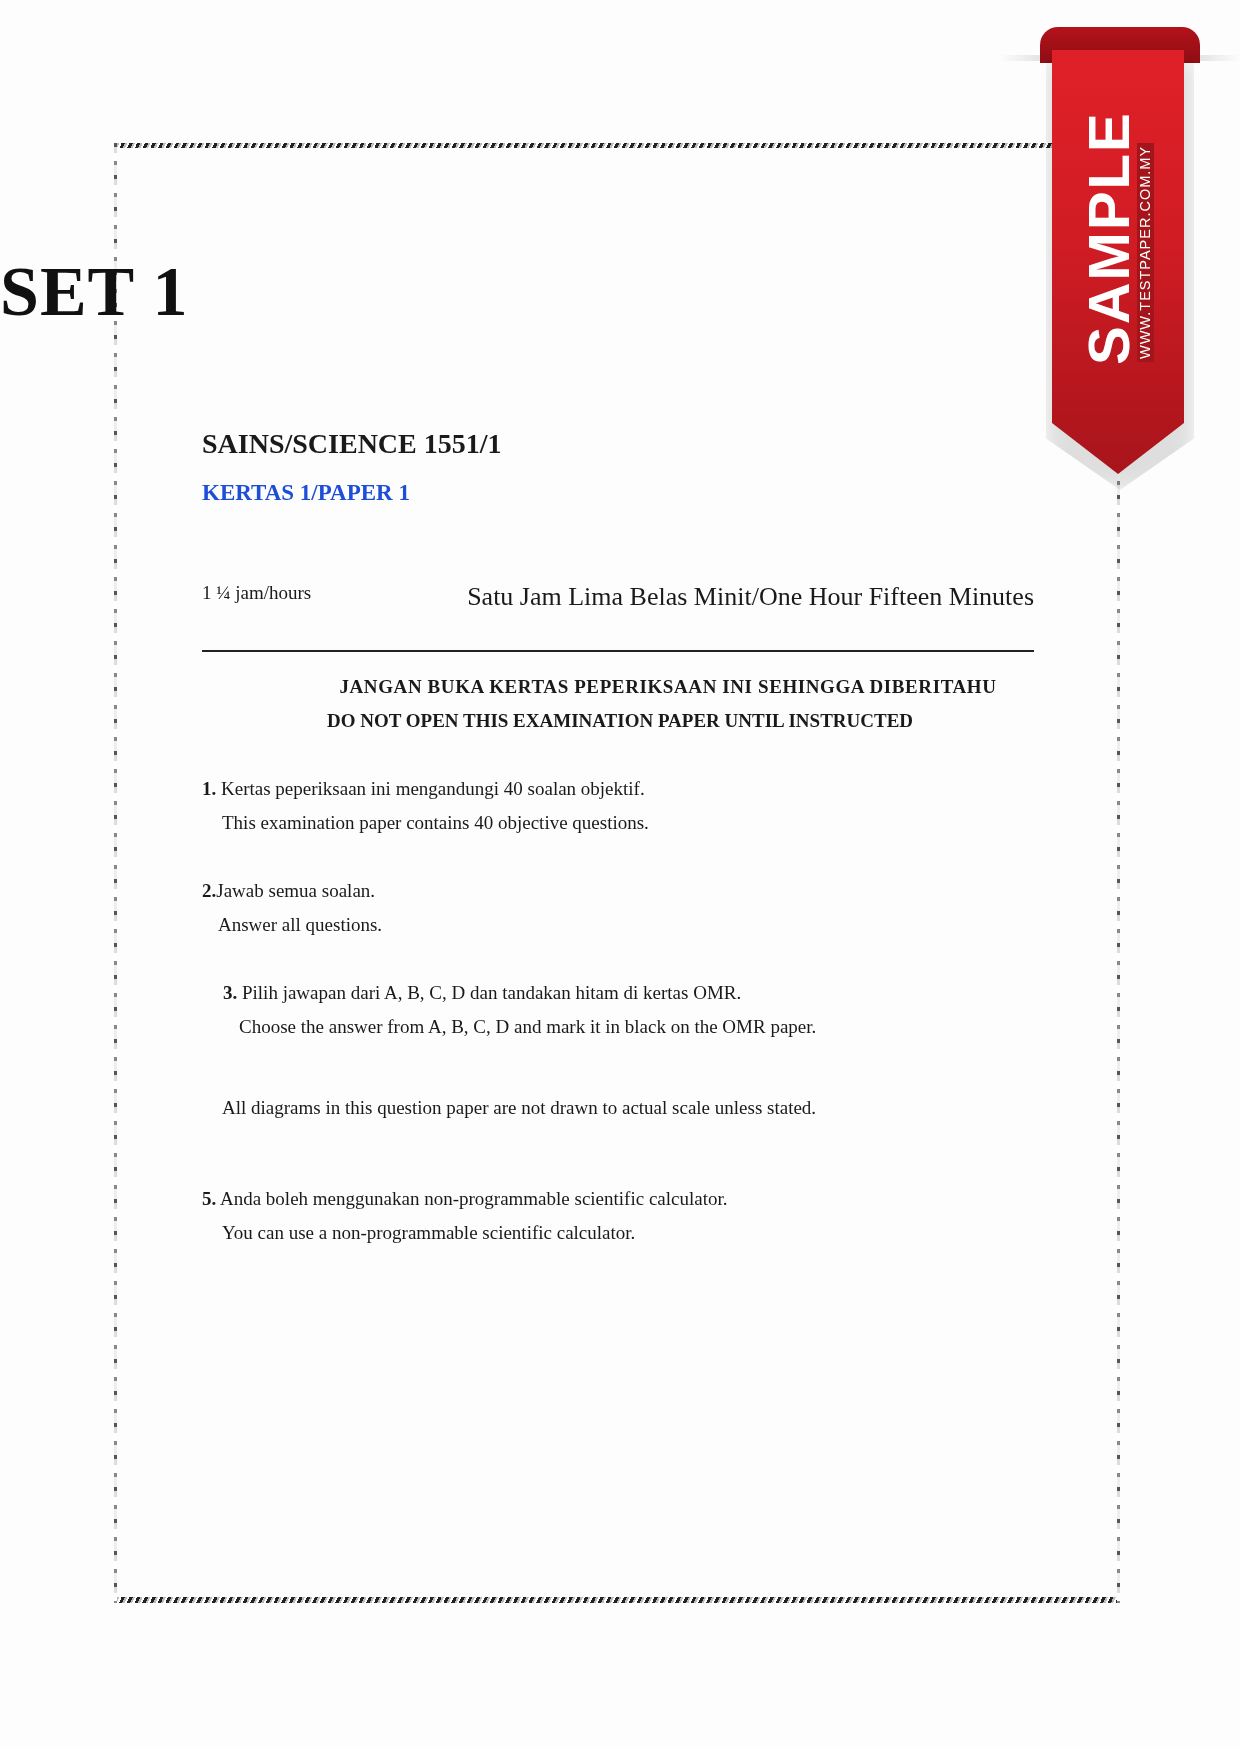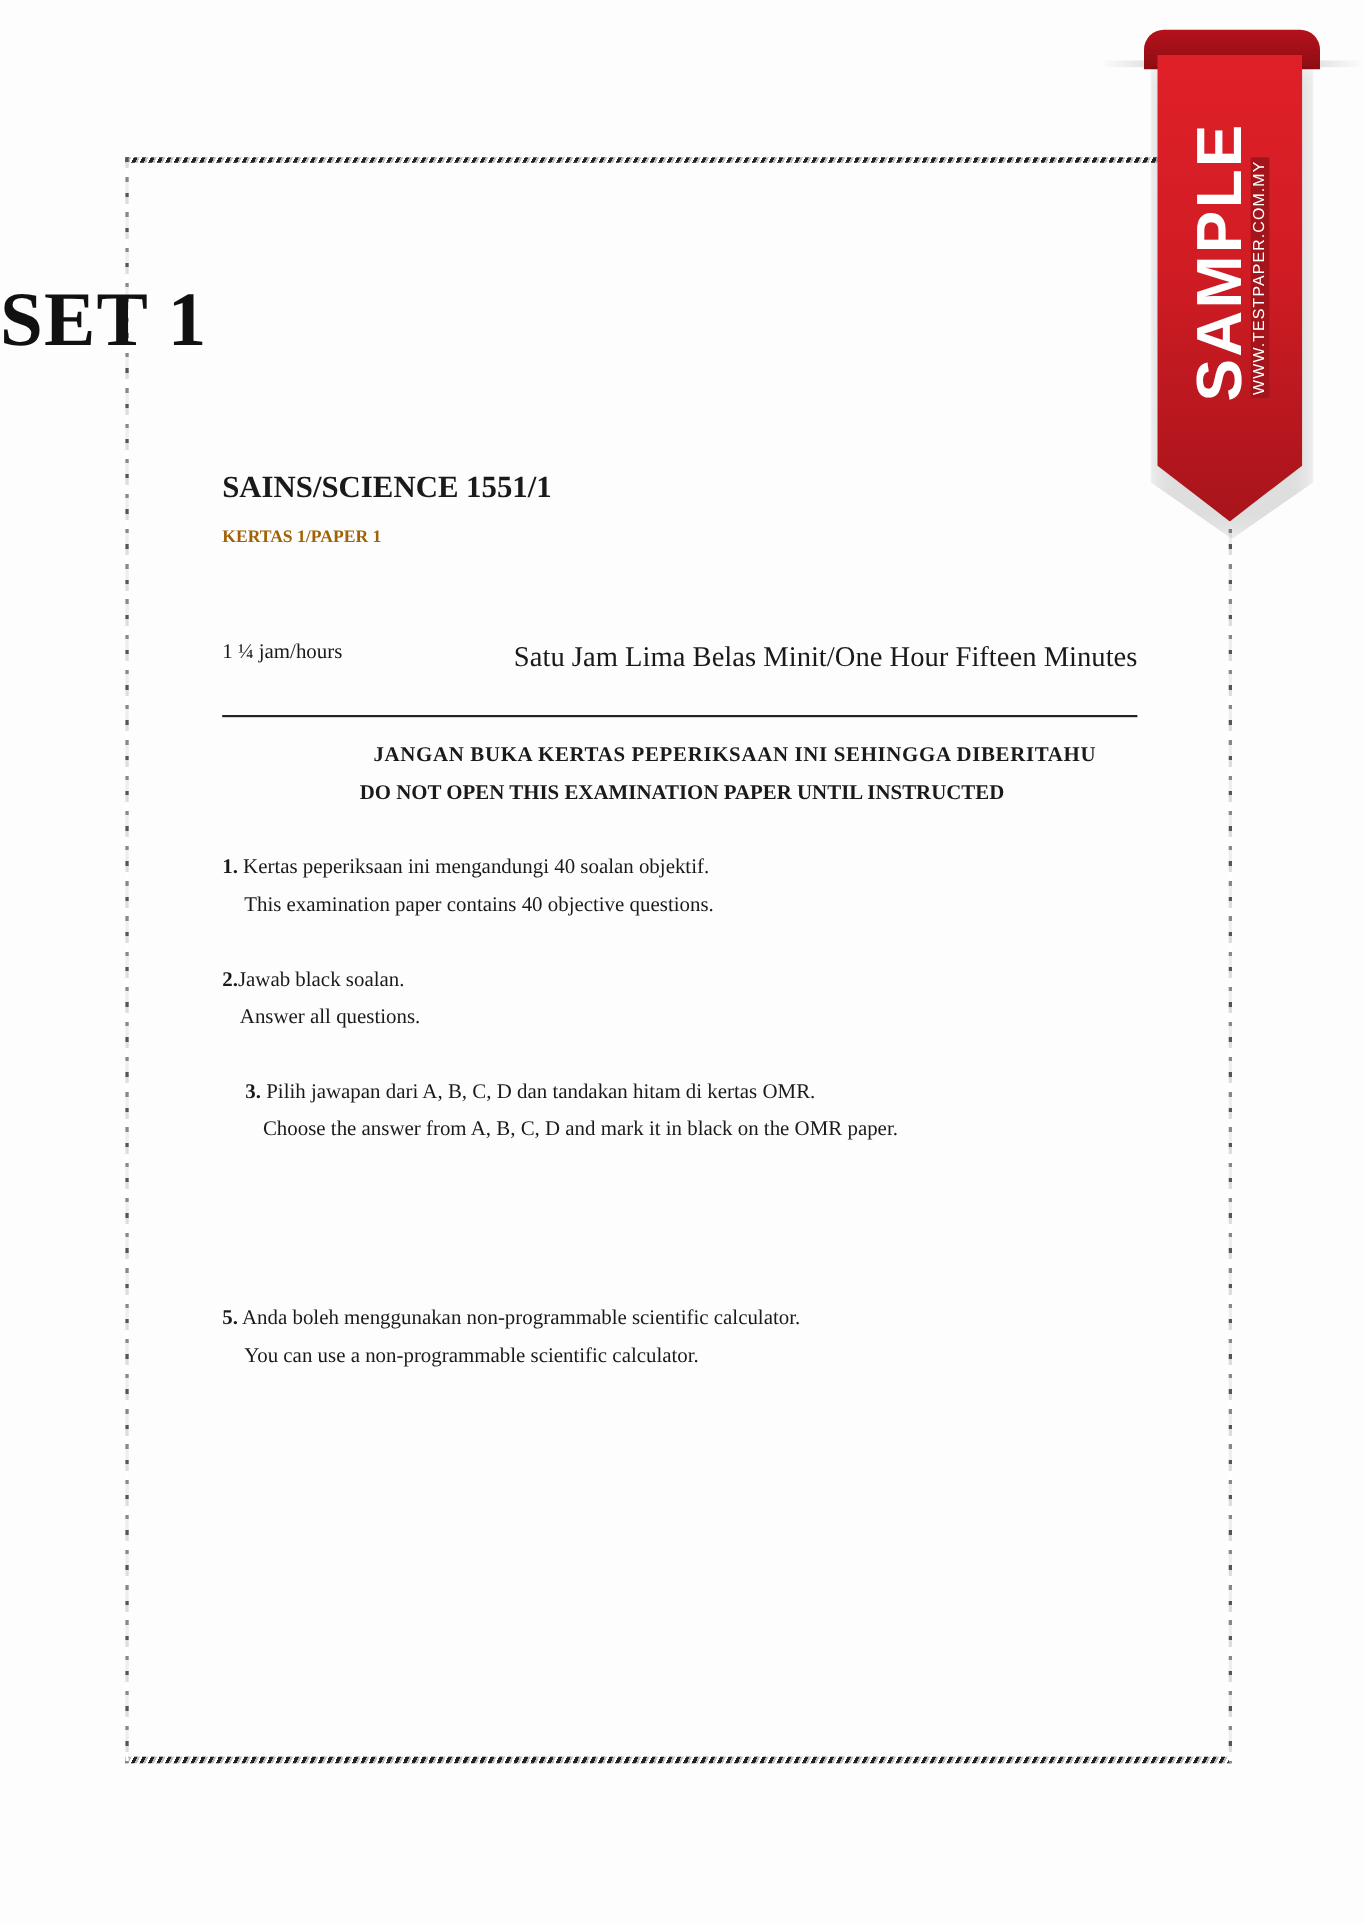--- a/index.html
+++ b/index.html
@@ -34,21 +34,21 @@
     text-align: left;
     font-size: 70px; font-weight: bold; letter-spacing: 1px;
     color: #111;
   }
   .subject {
     position: absolute; left: 202px; top: 428px;
     font-size: 28px; font-weight: bold; color: #1a1a1a;
   }
   .paper {
     position: absolute; left: 202px; top: 480px;
-    font-size: 16px; font-weight: bold; color: #a16207;
+    font-size: 23px; font-weight: bold; color: #1d4ed8;
   }
   .duration-left {
     position: absolute; left: 202px; top: 582px;
     font-size: 19px;
   }
   .duration-right {
     position: absolute; right: 206px; top: 582px;
     font-size: 26px;
   }
   .rule {
@@ -129,28 +129,29 @@
 
 <div class="warning w1">JANGAN BUKA KERTAS PEPERIKSAAN INI SEHINGGA DIBERITAHU</div>
 <div class="warning w2">DO NOT OPEN THIS EXAMINATION PAPER UNTIL INSTRUCTED</div>
 
 <div class="instructions">
   <div class="instr" style="top:0px;">
     <span class="line"><span class="num">1.</span><span> Kertas peperiksaan ini mengandungi 40 soalan objektif.</span></span>
     <span class="line line2" style="padding-left:20px;">This examination paper contains 40 objective questions.</span>
   </div>
   <div class="instr" style="top:102px;">
-    <span class="line"><span class="num">2.</span><span>Jawab black soalan.</span></span>
+    <span class="line"><span class="num">2.</span><span>Jawab semua soalan.</span></span>
     <span class="line line2">Answer all questions.</span>
   </div>
   <div class="instr" style="top:204px;margin-left:21px;">
     <span class="line"><span class="num">3.</span><span> Pilih jawapan dari A, B, C, D dan tandakan hitam di kertas OMR.</span></span>
     <span class="line line2">Choose the answer from A, B, C, D and mark it in black on the OMR paper.</span>
   </div>
   <div class="instr" style="top:307px;">
+    <span class="line line2" style="padding-left:20px;">All diagrams in this question paper are not drawn to actual scale unless stated.</span>
   </div>
   <div class="instr" style="top:410px;">
     <span class="line"><span class="num">5.</span><span> Anda boleh menggunakan non-programmable scientific calculator.</span></span>
     <span class="line line2" style="padding-left:20px;">You can use a non-programmable scientific calculator.</span>
   </div>
 </div>
 
 <div class="ribbon-wrap">
   <div class="ribbon-shelf"></div>
   <div class="ribbon-fold"></div>

